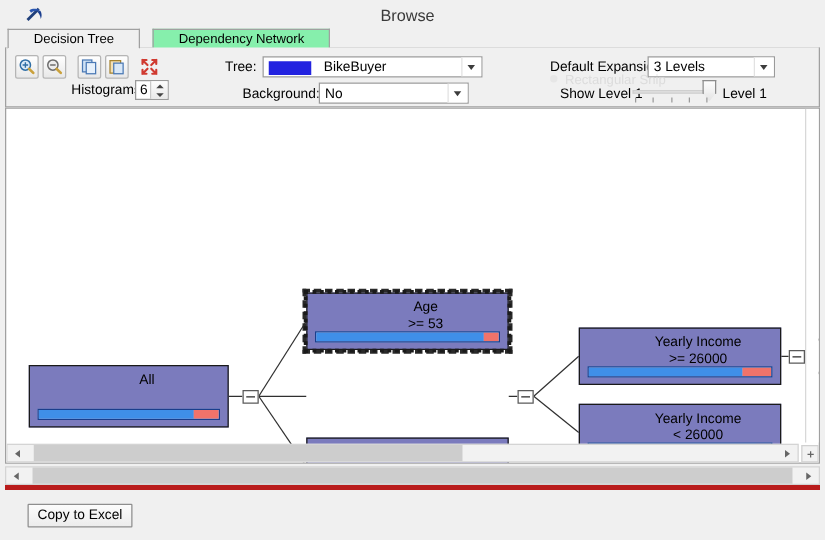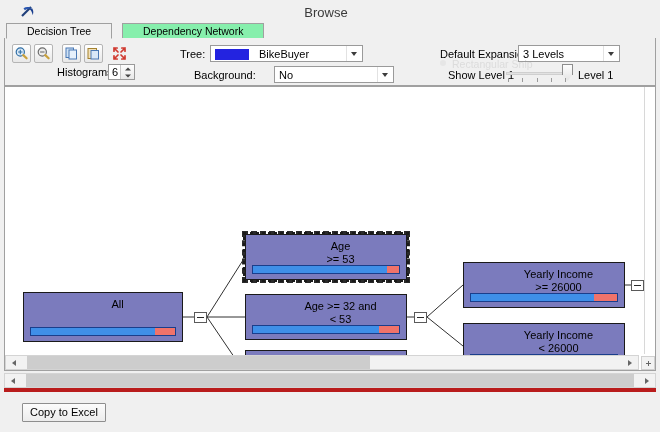--- a/index.html
+++ b/index.html
@@ -220,28 +220,28 @@
   <div class="lbl" style="left:57px;top:66px;">Histograms:</div>
   <div class="spin" style="left:108px;top:64px;width:27px;">
     <span class="val">6</span>
     <span class="arrows">
         <i class="up"></i>
         <i class="dn"></i>
       </span>
   </div>
 
   <div class="lbl" style="left:180px;top:48px;">Tree:</div>
-  <div class="combo" style="left:210px;top:45px;width:153px;">
+  <div class="combo" style="left:210px;top:45px;width:176px;">
     <span class="swatch"></span>
     <span class="ctext" style="left:48px;">BikeBuyer</span>
     <span class="arrowbox"></span>
   </div>
 
   <div class="lbl" style="left:194px;top:69px;">Background:</div>
-  <div class="combo" style="left:255px;top:66px;width:120px;margin-left:19px;">
+  <div class="combo" style="left:255px;top:66px;width:120px;">
     <span class="ctext" style="left:4px;">No</span>
     <span class="arrowbox"></span>
   </div>
 
   <div class="lbl" style="left:440px;top:48px;">Default Expansion:</div>
   <div class="combo" style="left:518px;top:45px;width:102px;">
     <span class="ctext" style="left:4px;">3 Levels</span>
     <span class="arrowbox"></span>
   </div>
 
@@ -300,30 +300,20 @@
         <div class="ntext">
           <div>Age</div>
           <div>&gt;= 53</div>
         </div>
         <div class="bar">
           <span class="blue" style="width:92%;"></span>
             <span class="red" style="width:8%;"></span>
         </div>
       </div>
 
-      <div class="node" style="left:240px;top:207px;width:162px;height:46px;">
-        <div class="ntext">
-          <div>Age &gt;= 32 and</div>
-          <div>&lt; 53</div>
-        </div>
-        <div class="bar">
-          <span class="blue" style="width:86%;"></span>
-            <span class="red" style="width:14%;"></span>
-        </div>
-      </div>
 
       <div class="node" style="left:240px;top:263px;width:162px;height:46px;">
         <div class="ntext">
           <div>Age</div>
           <div>&lt; 32</div>
         </div>
 
       </div>
 
       <div class="node" style="left:458px;top:175px;width:162px;height:46px;">

